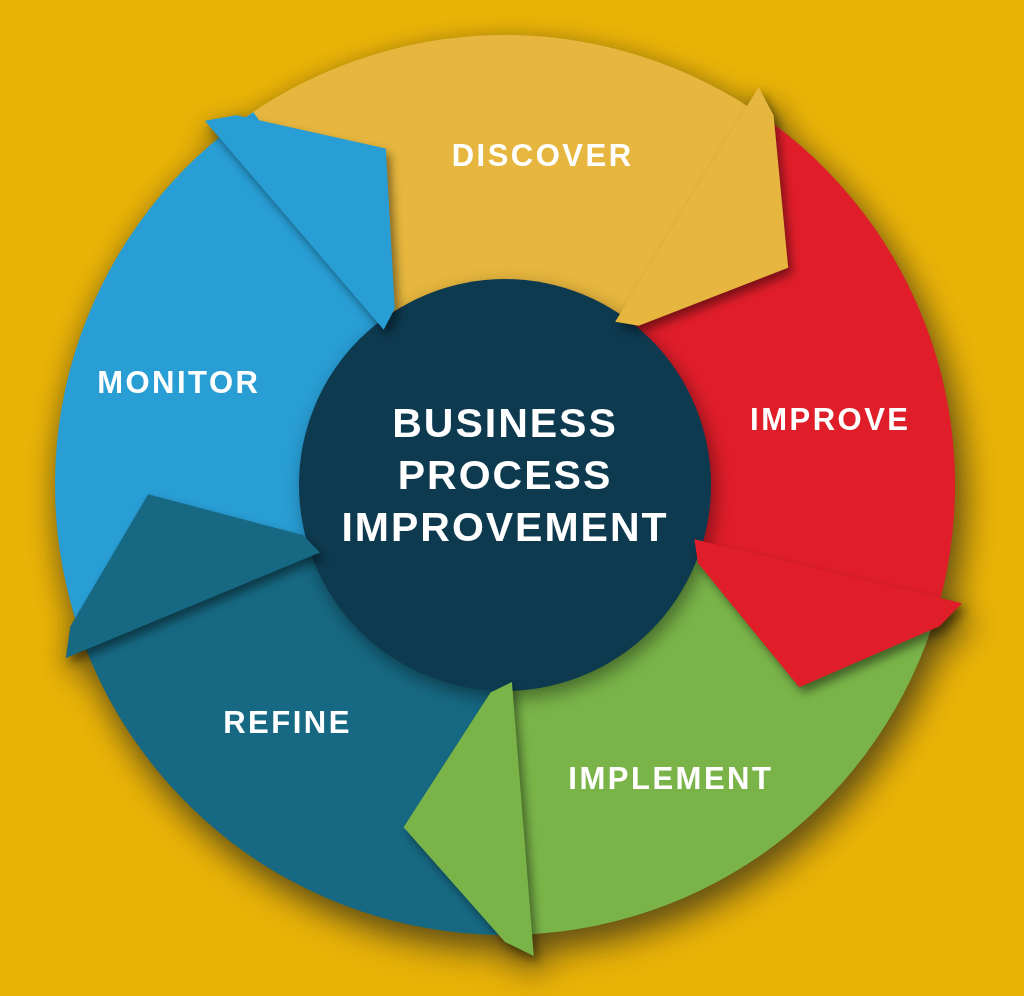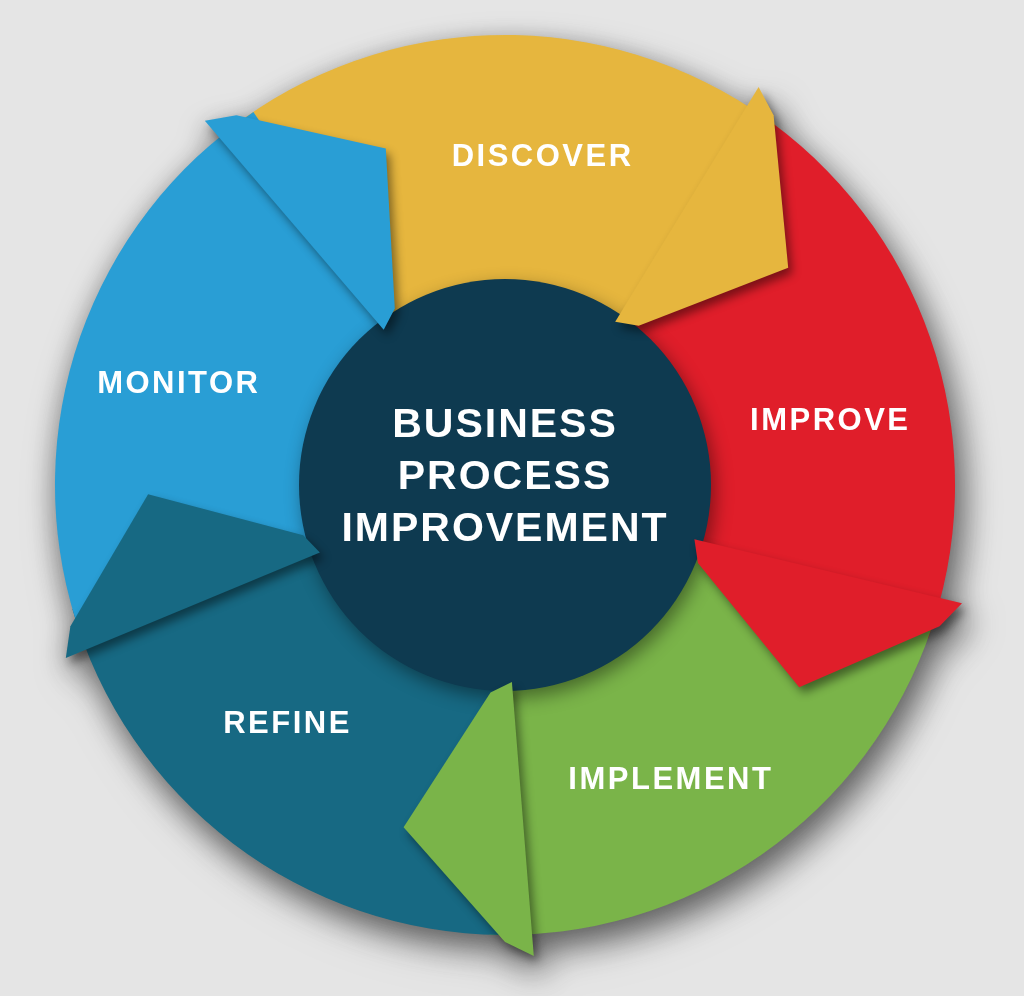--- a/index.html
+++ b/index.html
@@ -8,21 +8,21 @@
     background: #ffffff;
     width: 1024px;
     height: 996px;
     overflow: hidden;
     font-family: "Liberation Sans", sans-serif;
   }
   .stage {
     position: relative;
     width: 1024px;
     height: 996px;
-    background: #e5e5e5;
+    background: #eab308;
   }
   svg { display: block; }
   .seg-label {
     font-family: "Liberation Sans", "DejaVu Sans", sans-serif;
     font-weight: bold;
     font-size: 31px;
     letter-spacing: 2.5px;
   }
   .center-line {
     font-family: "Liberation Sans", "DejaVu Sans", sans-serif;

